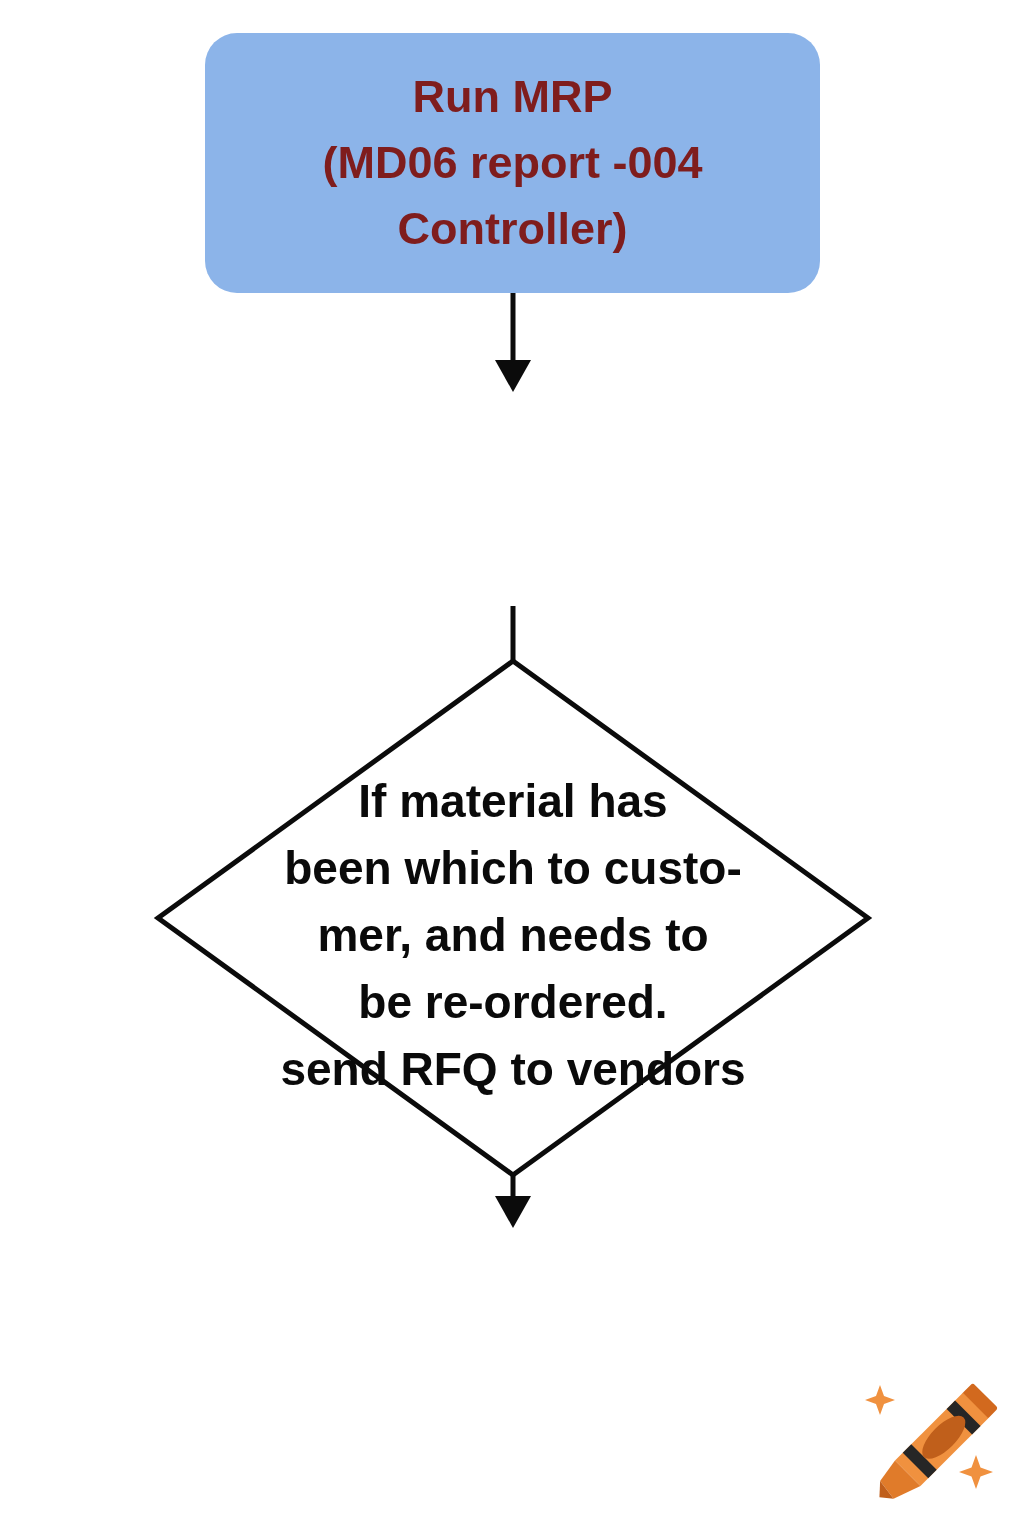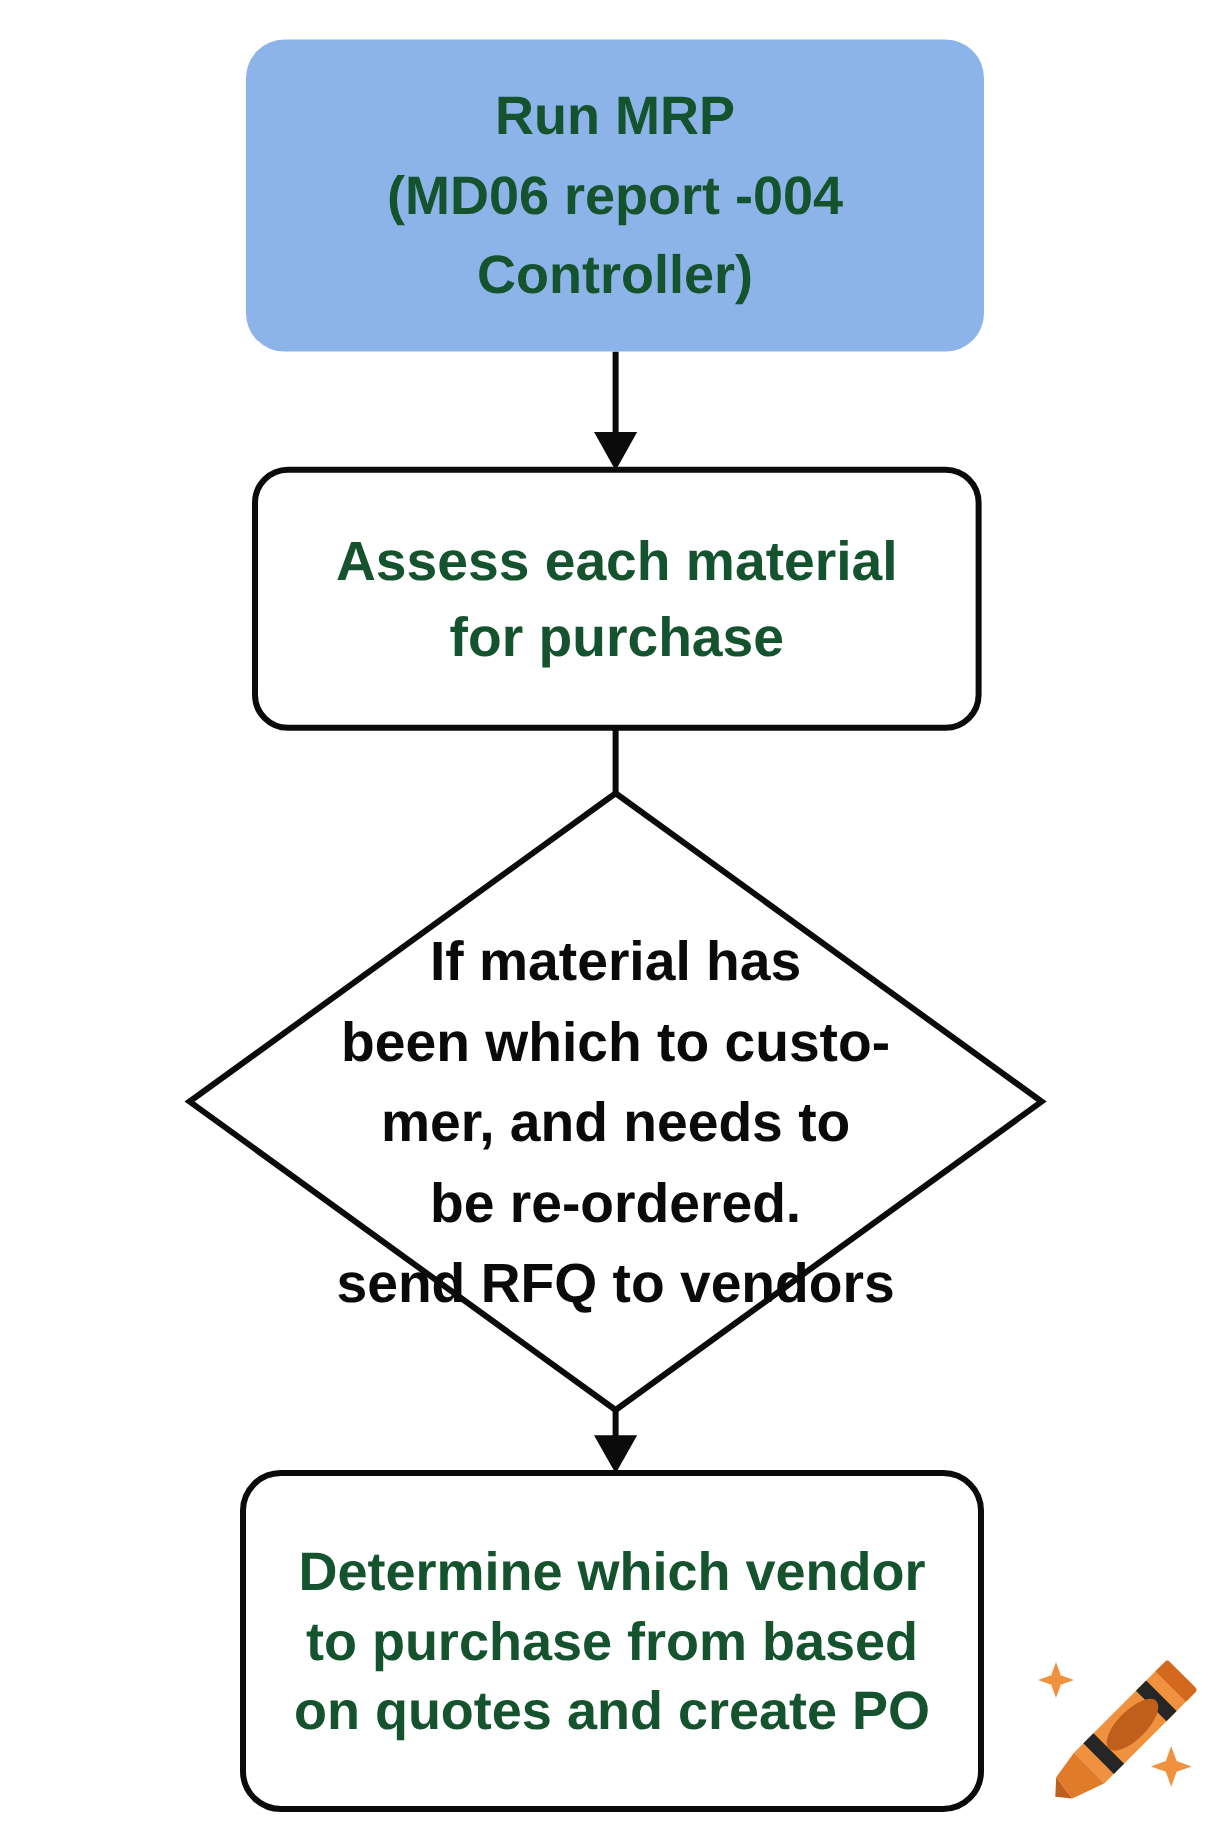--- a/index.html
+++ b/index.html
@@ -11,21 +11,21 @@
   .canvas {
     position: relative; width: 1024px; height: 1536px;
     background: #ffffff; overflow: hidden;
   }
   .layer { position: absolute; left: 0; top: 0; }
   .connector { stroke: #0b0b0b; stroke-width: 5; }
   .arrowhead { fill: #0b0b0b; }
   .diamond-shape { fill: #ffffff; stroke: #0b0b0b; stroke-width: 5; }
   .node {
     position: absolute; display: flex; align-items: center; justify-content: center;
-    text-align: center; font-weight: bold; color: #14532d;
+    text-align: center; font-weight: bold; color: #7f1d1d;
   }
   .label { white-space: pre-line; }
   .node-start {
     left: 205px; top: 33px; width: 615px; height: 260px;
     border-radius: 32px; font-size: 45px; line-height: 66px;
   }
   .node-assess {
     left: 210px; top: 389px; width: 608px; height: 220px;
     background: #ffffff; border: 5px solid #0b0b0b; border-radius: 30px;
     font-size: 46px; line-height: 64px;
@@ -58,36 +58,27 @@
 
     <polygon class="diamond-shape" points="513,661 868,918 513,1175 158,918"></polygon>
   </svg>
 
   <div class="node node-start" style="background-color: rgb(140, 180, 233);">
     <div class="label">Run MRP
 (MD06 report -004
 Controller)</div>
   </div>
 
-  <div class="node node-assess">
-    <div class="label">Assess each material
-for purchase</div>
-  </div>
 
   <div class="diamond-label">If material has
 been which to custo-
 mer, and needs to
 be re-ordered.
 send RFQ to vendors</div>
 
-  <div class="node node-determine">
-    <div class="label">Determine which vendor
-to purchase from based
-on quotes and create PO</div>
-  </div>
 
   <svg class="crayon-watermark" width="160" height="180" viewBox="0 0 160 180">
     <g transform="rotate(45 80 95)">
       <rect x="62" y="25" width="36" height="16" rx="3" fill="#d2691e"></rect>
       <rect x="62" y="39" width="36" height="96" fill="#f0913f"></rect>
       <rect x="62" y="50" width="36" height="12" fill="#262626"></rect>
       <rect x="62" y="112" width="36" height="12" fill="#262626"></rect>
       <ellipse cx="80" cy="84" rx="12" ry="28" fill="#c05f1b"></ellipse>
       <polygon points="62,135 98,135 88,163 66,160" fill="#e07b2a"></polygon>
       <polygon points="66,160 88,163 77,172" fill="#c05f1b"></polygon>

